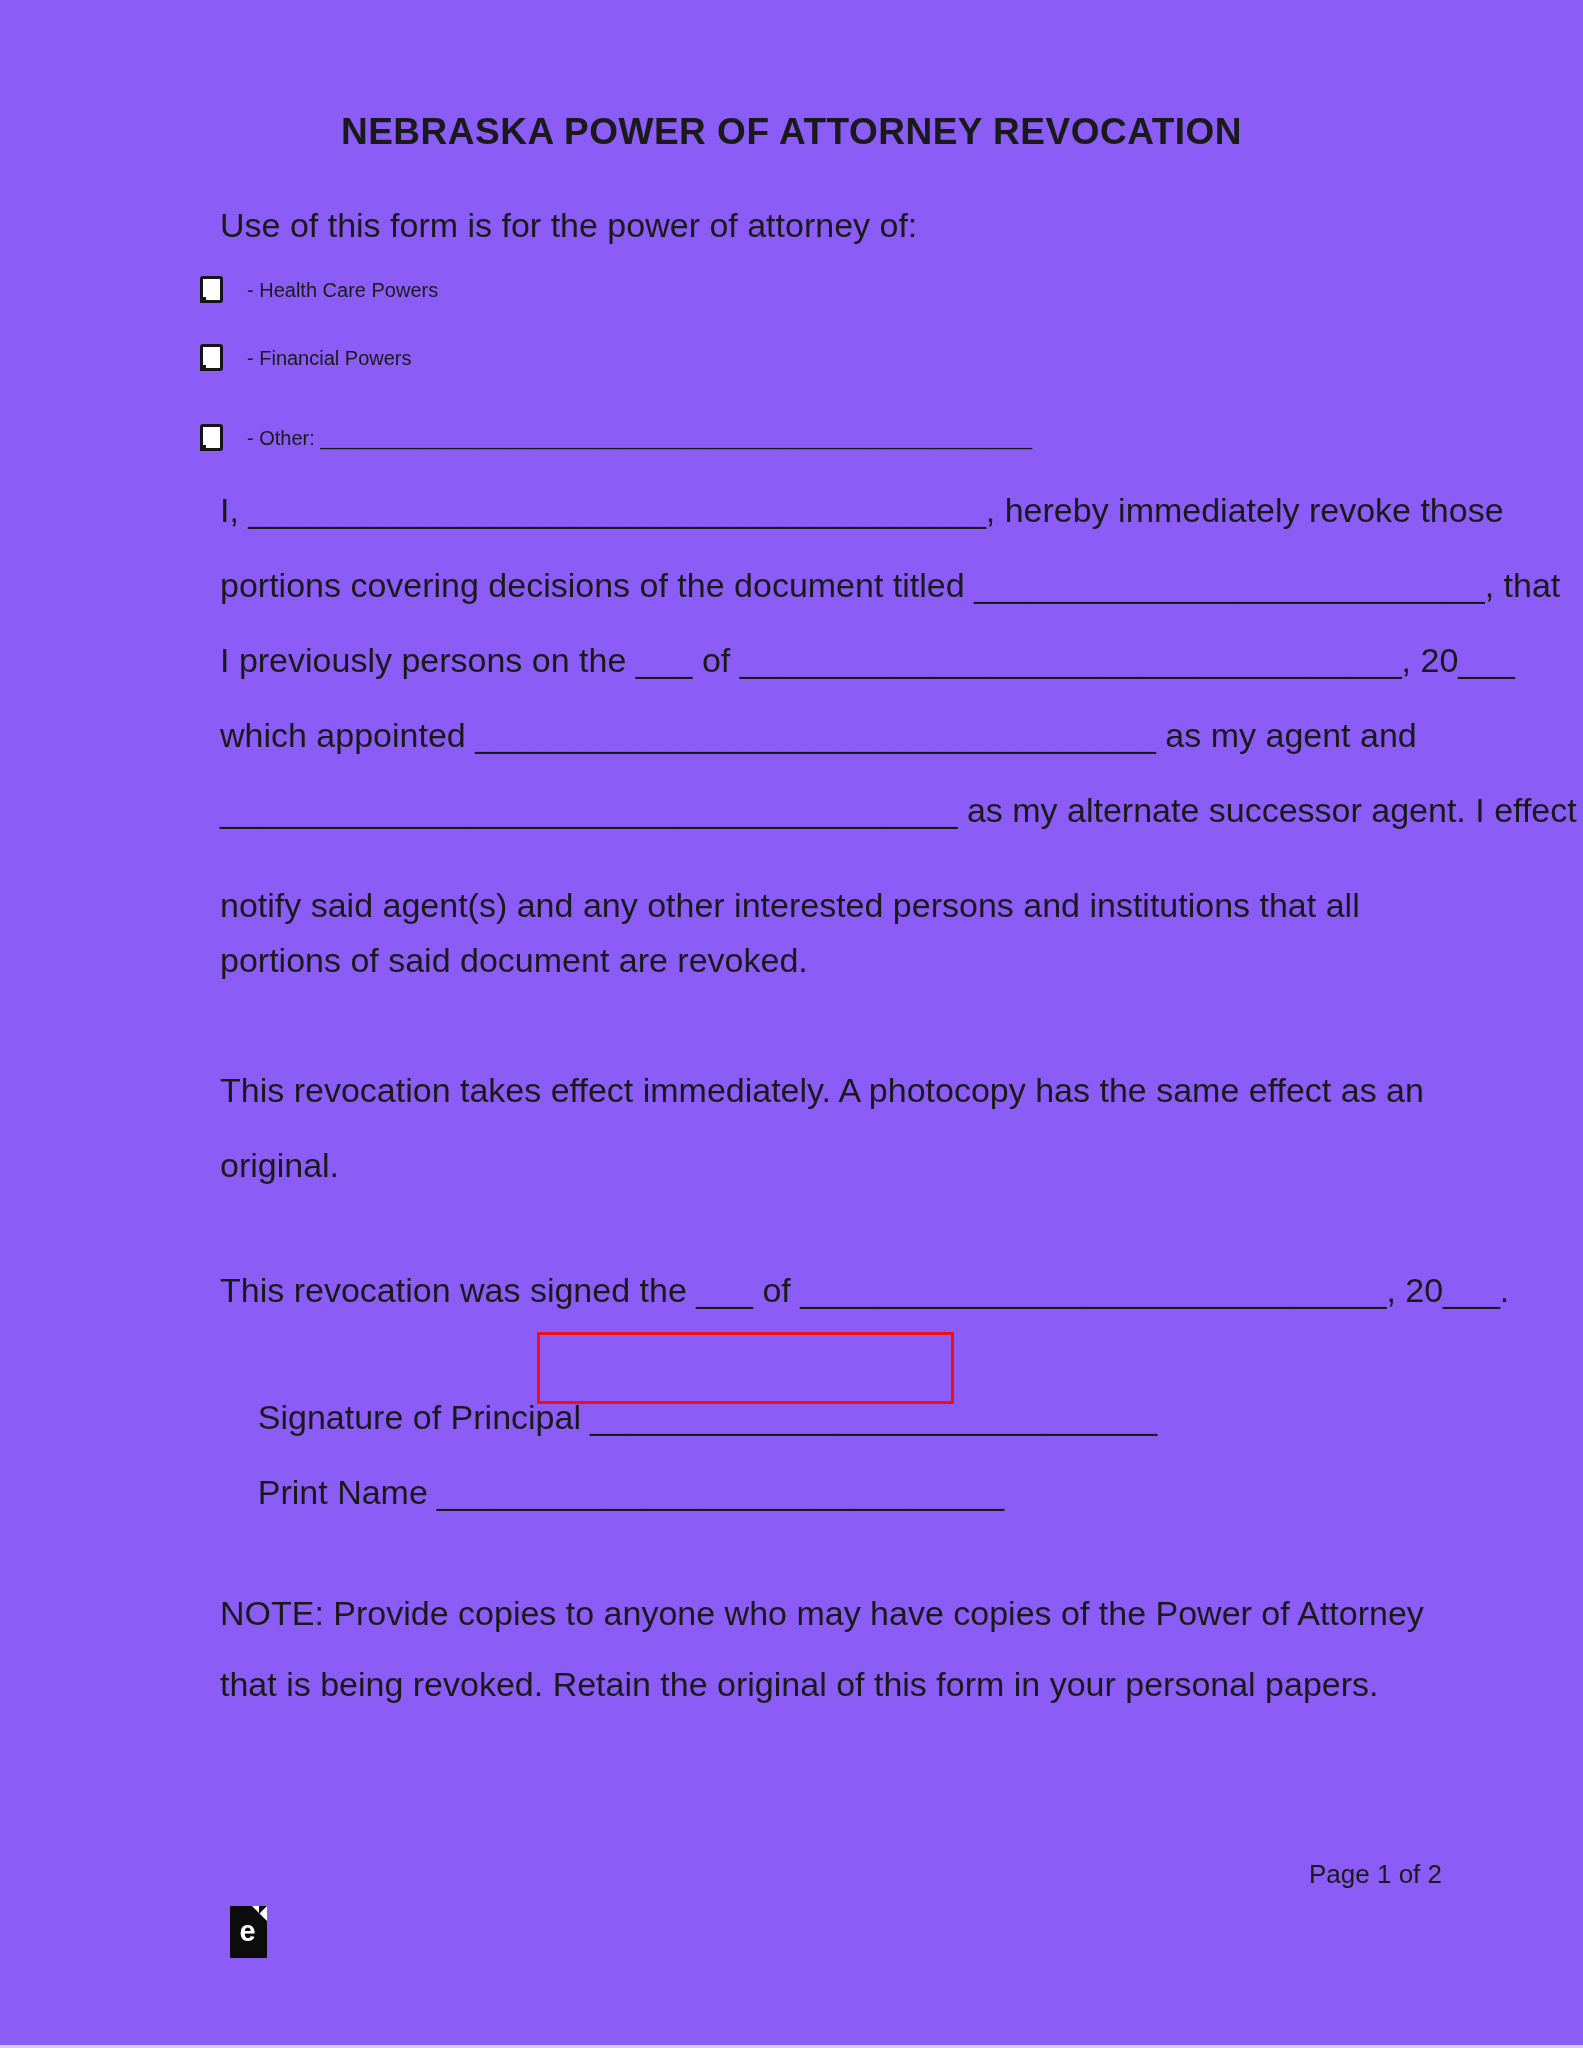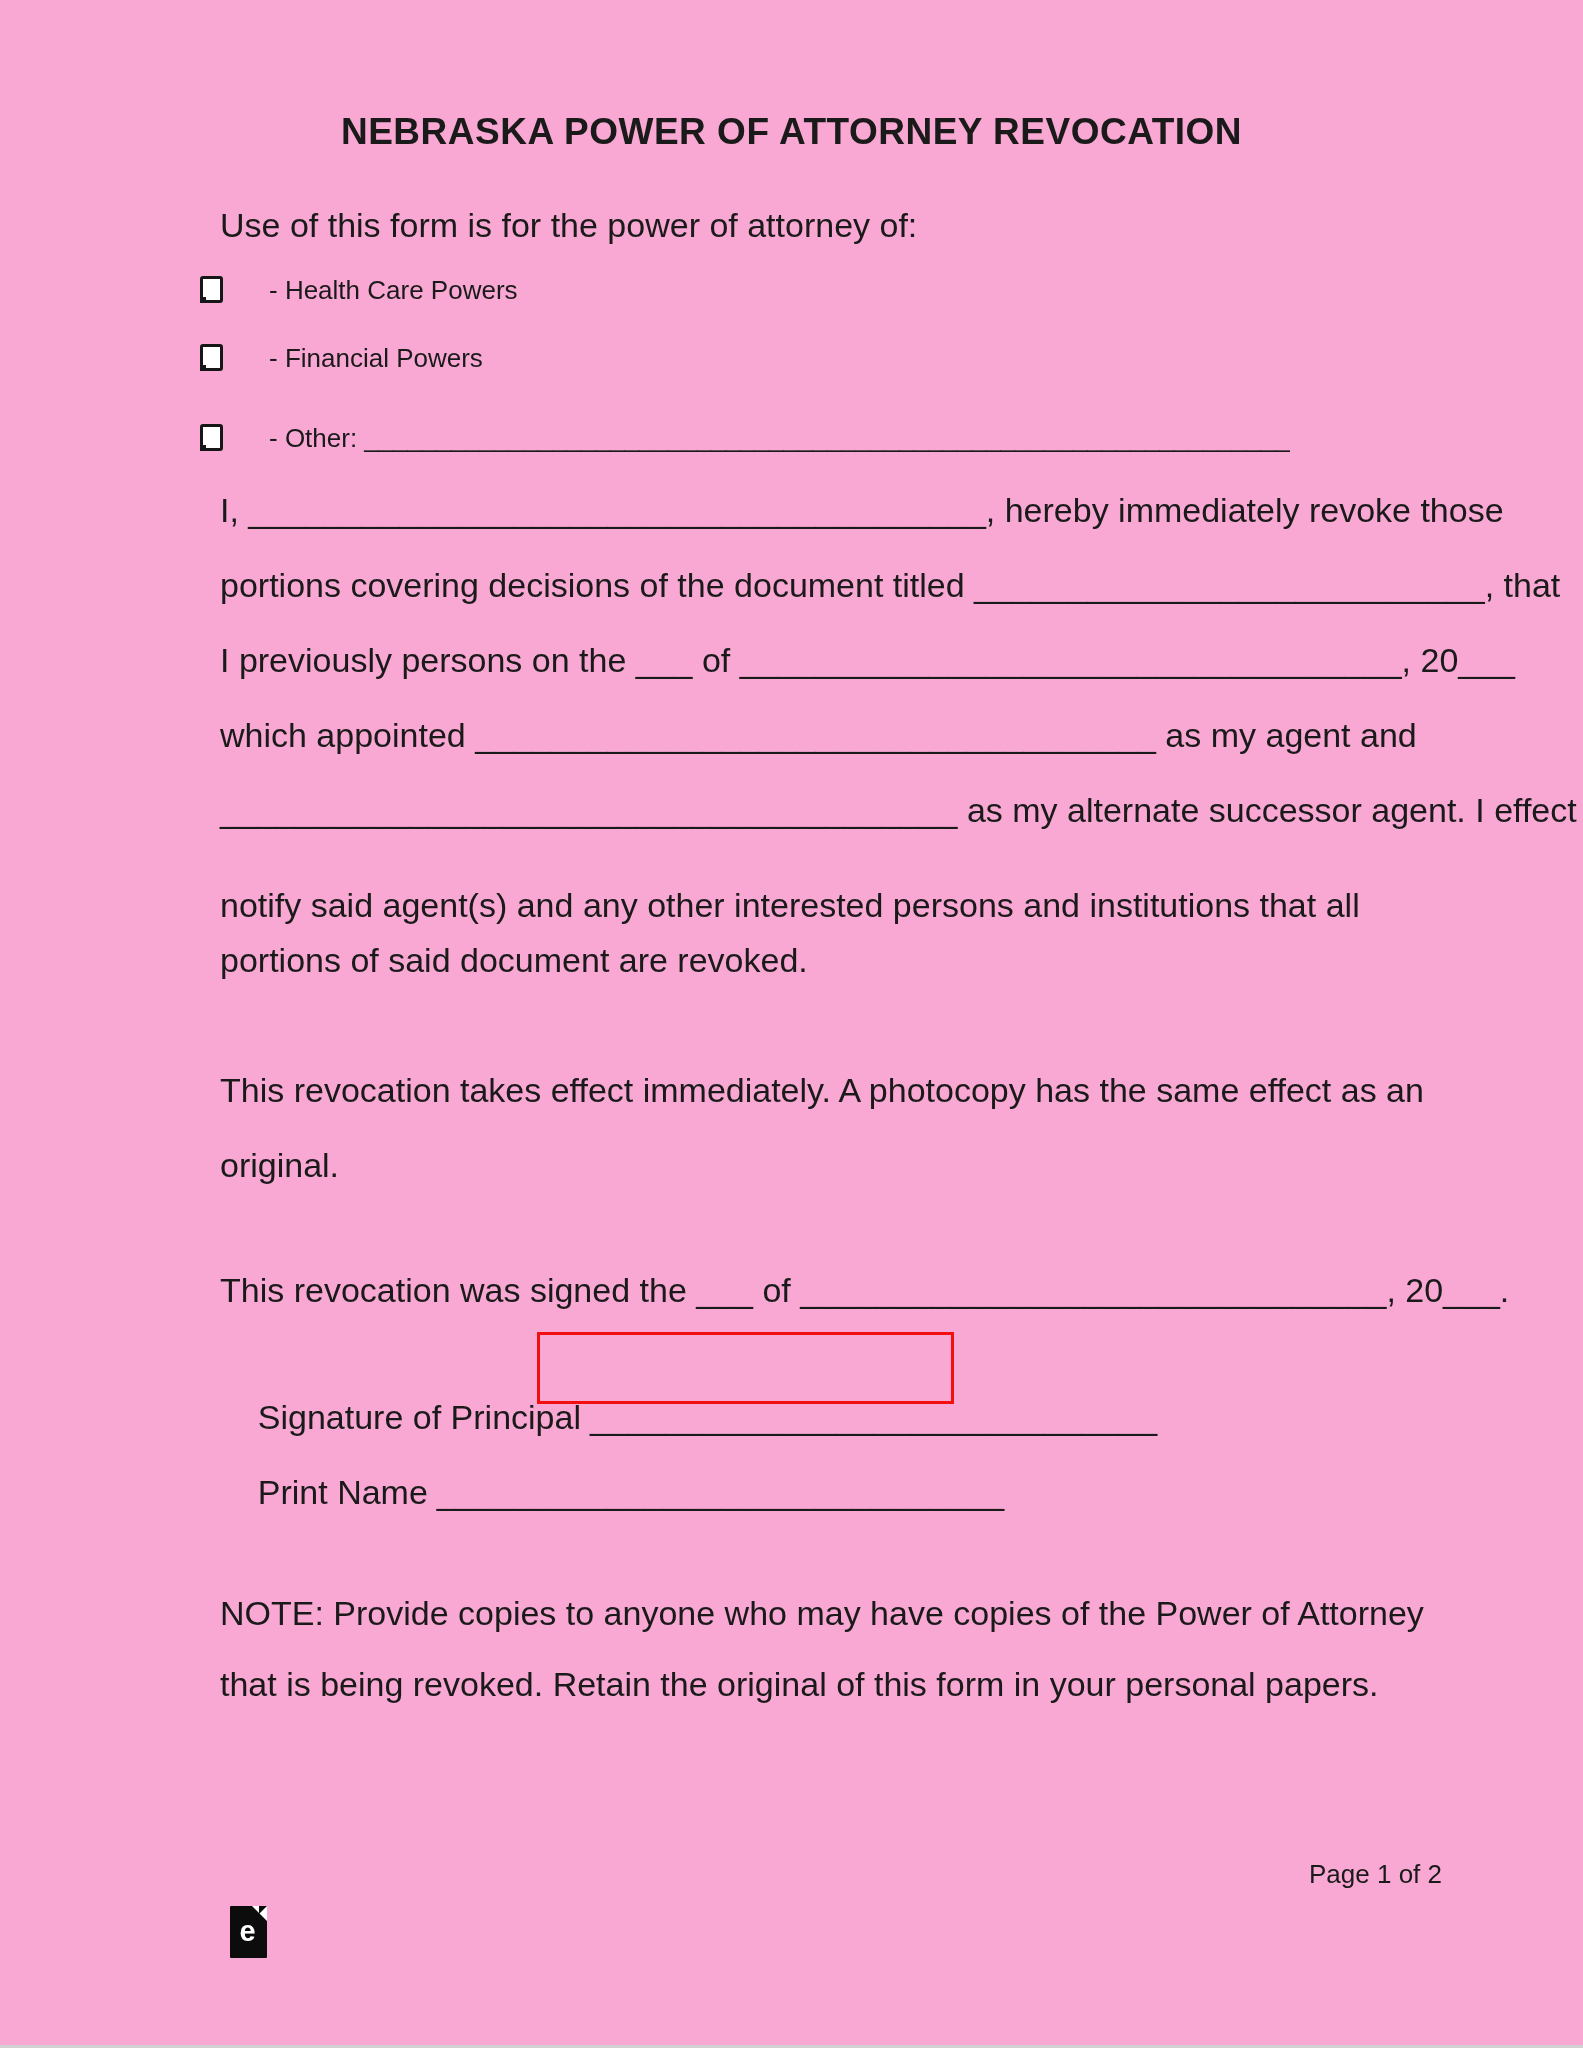--- a/index.html
+++ b/index.html
@@ -1,20 +1,20 @@
 <!DOCTYPE html>
 <html><head>
 <meta charset="utf-8">
 <style>
   html,body { margin:0; padding:0; background:#ffffff; }
   .page {
     position:relative;
     width:1583px;
     height:2048px;
-    background:#f9a8d4;
+    background:#8b5cf6;
     font-family:"Liberation Sans","DejaVu Sans",sans-serif;
     color:#1a1a1a;
     overflow:hidden;
   }
   .title {
     position:absolute;
     left:0; right:0;
     top:111px;
     text-align:center;
     font-size:37px;
@@ -48,22 +48,22 @@
   .checkbox::after {
     content:"";
     position:absolute;
     left:-3px;
     bottom:-3px;
     width:6px;
     height:6px;
     background:#161616;
   }
   .cb-label {
-    margin-left:46px;
-    font-size:26px;
+    margin-left:24px;
+    font-size:20px;
     line-height:30px;
     white-space:pre;
   }
   .sig-blank { margin-left:9px; }
   .pn-blank  { margin-left:9px; }
   .highlight-box {
     position:absolute;
     left:537px;
     top:1332px;
     width:411px;

